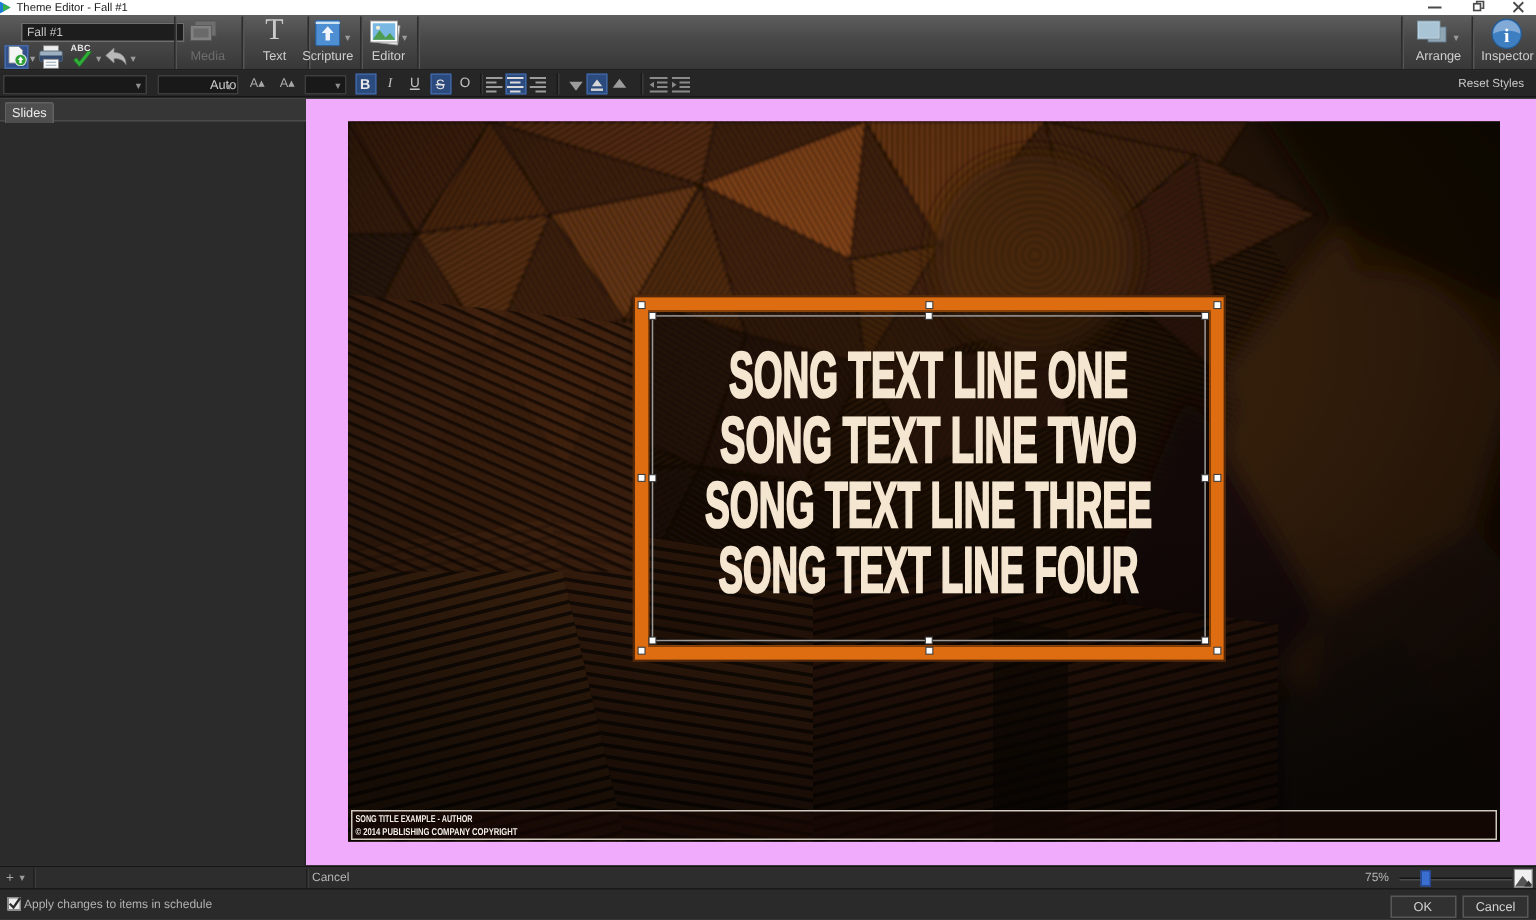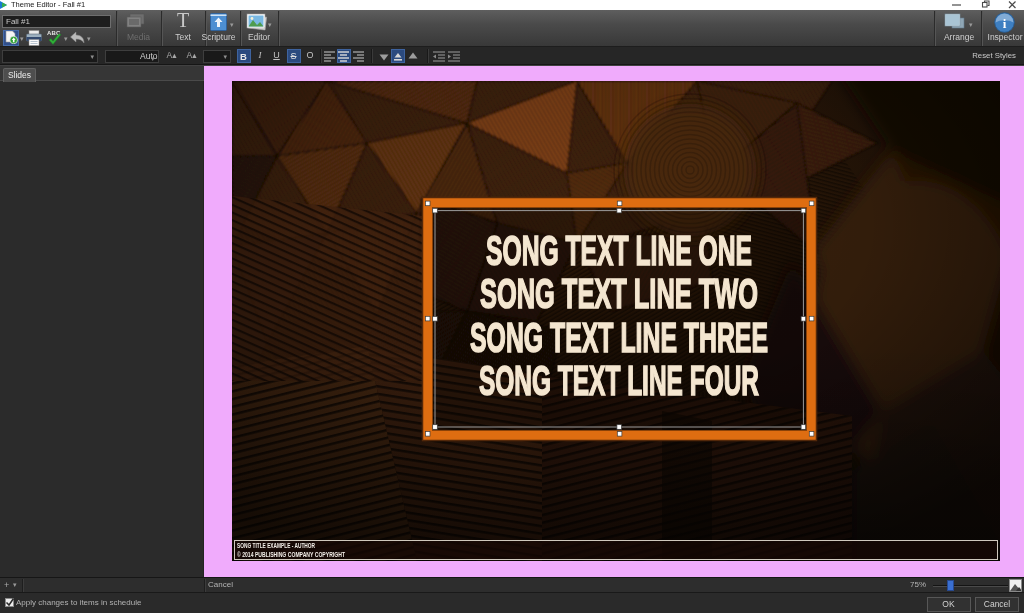--- a/index.html
+++ b/index.html
@@ -22,21 +22,21 @@
 .sep1{top:1px;width:1px;height:35px;background:#2b2b2b;box-shadow:1px 0 0 #555;}
 .sep2{top:2px;width:1px;height:14px;background:#191919;box-shadow:1px 0 0 #3a3a3a;}
 .navlab{top:22px;font-size:8.5px;color:#cfcfcf;text-align:center;}
 .caret{font-size:7px;color:#9a9a9a;}
 .dd{background:#191919;border:1px solid #3e3e3e;height:13px;top:3px;text-align:right;}
 .ddc{position:absolute;right:3px;top:2px;font-size:7px;color:#8f8f8f;}
 .tbtn{top:2px;height:14px;color:#c3c3c3;font-size:9px;text-align:center;line-height:13px;}
 .blue{background:#2b4a7e;border:1px solid #3e639f;}
 .btxt{font-size:9.5px;font-weight:bold;color:#e6e6e6;}
 #resetstyles{right:8px;top:0;height:18px;line-height:17px;font-size:7.8px;color:#c9c9c9;}
-#fallinput{left:2px;top:4.5px;width:109px;height:13px;background:#1d1d1d;border:1px solid #6e6e6e;color:#c8c8c8;font-size:8px;line-height:11px;padding-left:3px;}
+#fallinput{left:14px;top:4.5px;width:109px;height:13px;background:#1d1d1d;border:1px solid #6e6e6e;color:#c8c8c8;font-size:8px;line-height:11px;padding-left:3px;}
 #okbtn,#cancelbtn{top:3.5px;width:44px;height:15px;background:#313131;border:1px solid #575757;color:#d2d2d2;font-size:8.5px;text-align:center;line-height:13px;}
 #applylab{left:16px;top:0;height:21px;line-height:20px;font-size:8px;color:#b2b2b2;}
 #checkbox{left:4.5px;top:5px;width:9px;height:9px;background:#ededed;border:1px solid #8a8a8a;}
 #insertlab{left:208px;top:0;height:15px;line-height:14px;font-size:8px;color:#b5b5b5;}
 #pct{left:910px;top:0;height:15px;line-height:14px;font-size:8px;color:#b5b5b5;}
 </style></head>
 <body>
 <div id="app">
 
   <svg width="0" height="0" style="position:absolute">

